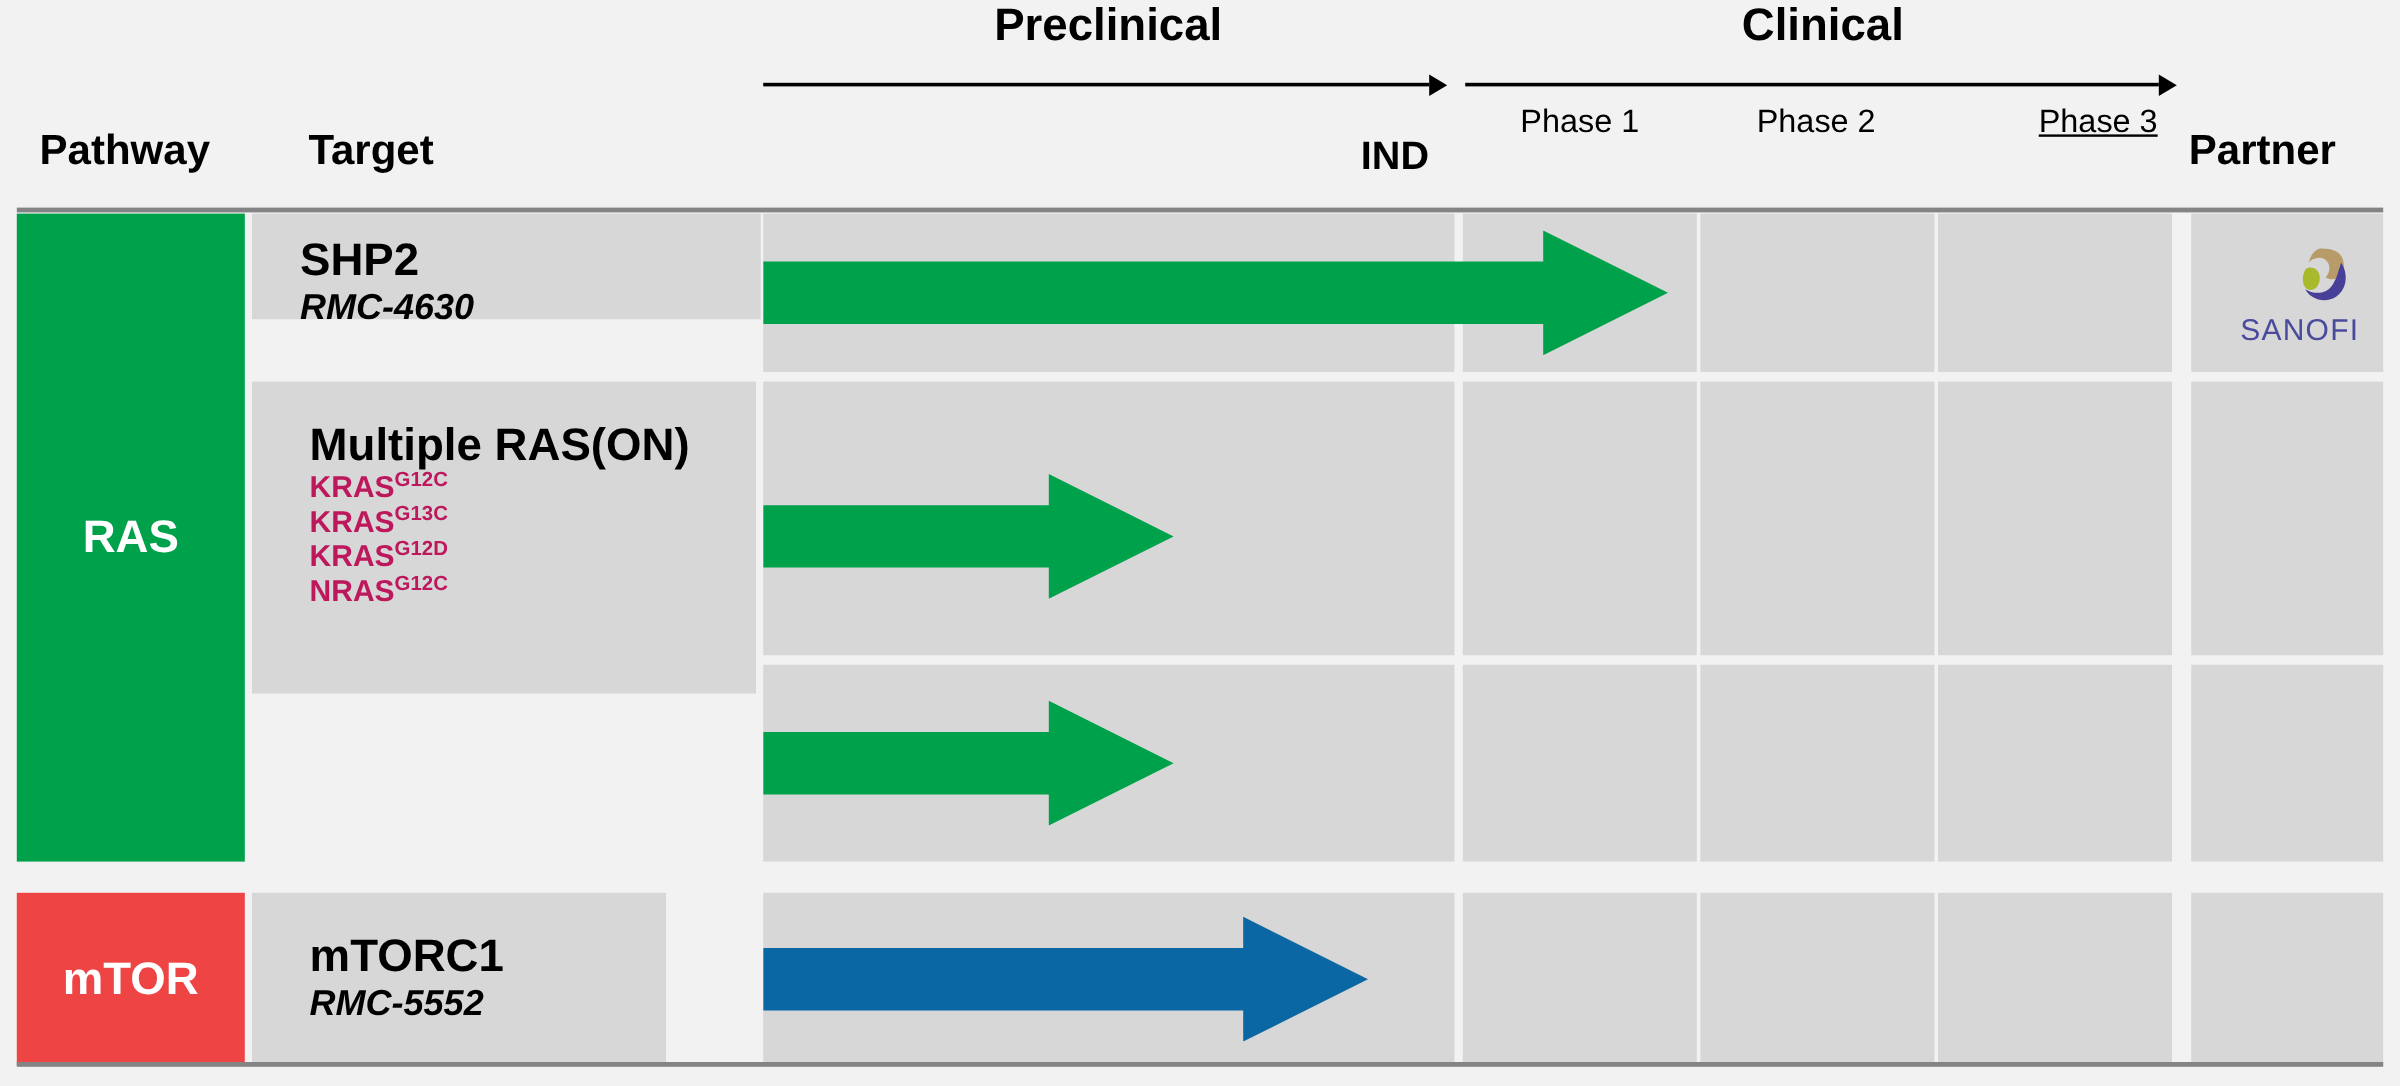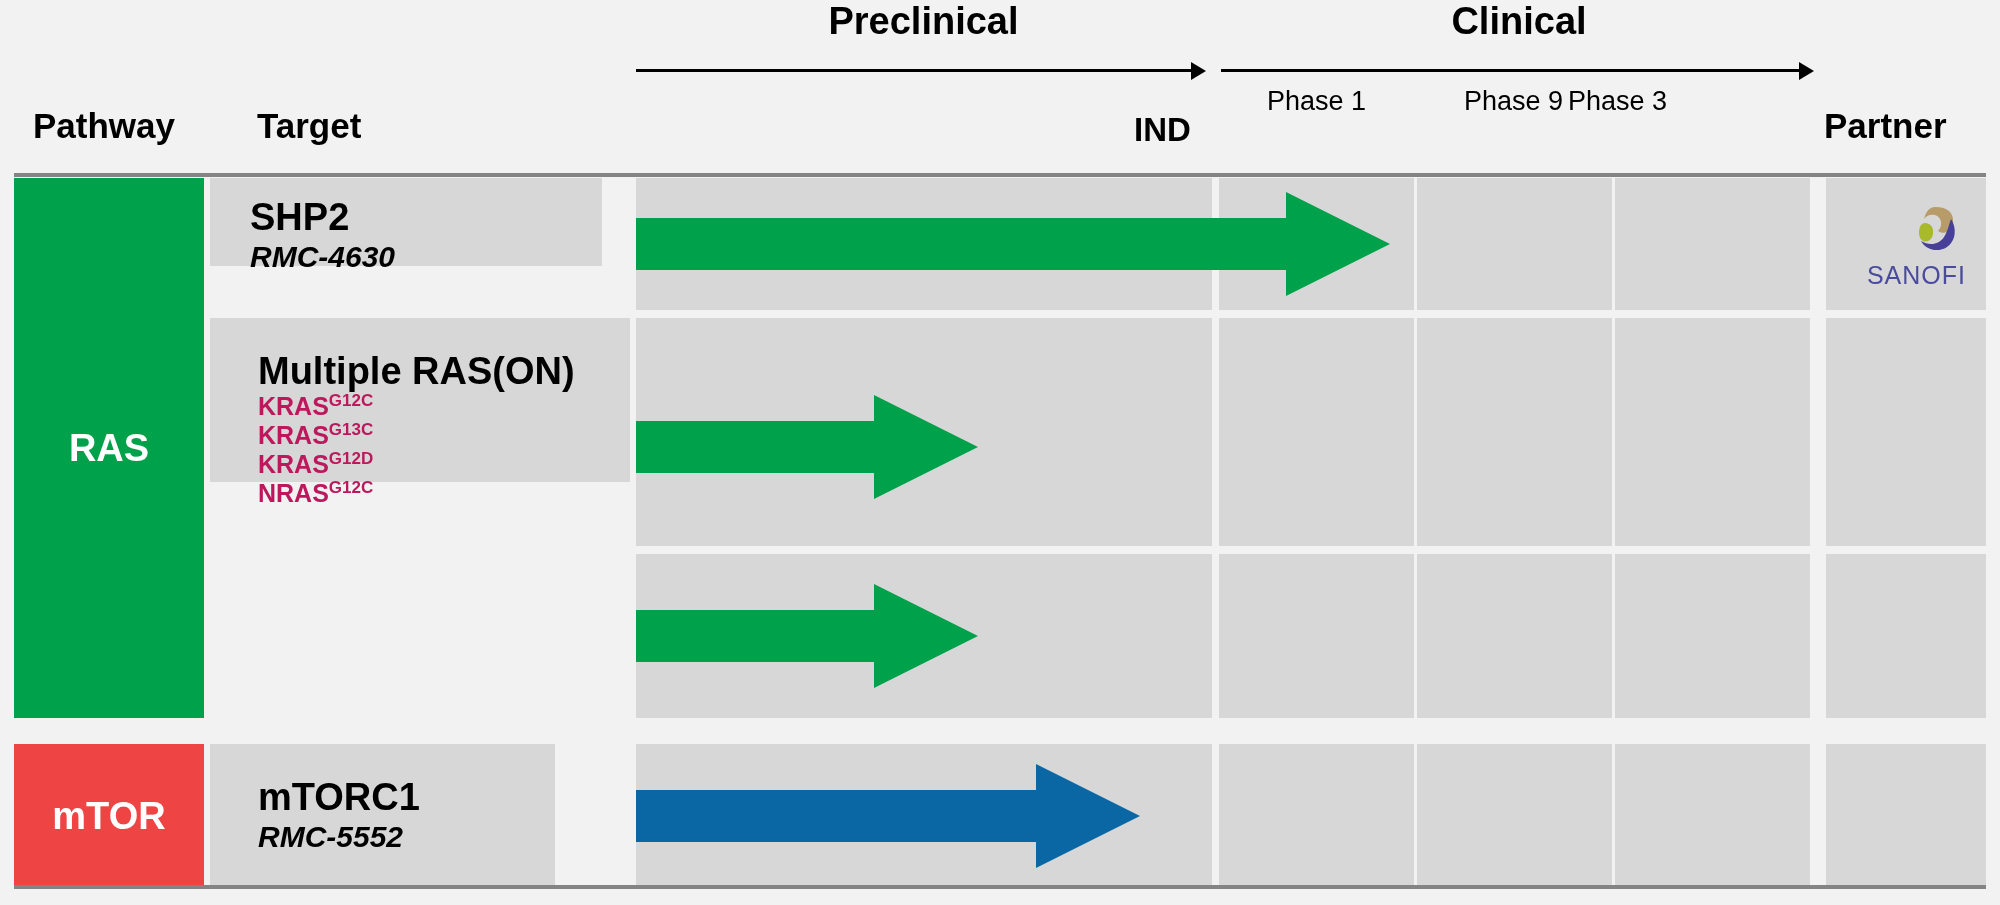--- a/index.html
+++ b/index.html
@@ -156,34 +156,34 @@
 
   <div class="stage-arrow-line" style="left:636px; top:69px; width:555px;"></div>
   <div class="stage-arrow-head" style="left:1191px; top:62px;"></div>
 
   <div class="stage-arrow-line" style="left:1221px; top:69px; width:578px;"></div>
   <div class="stage-arrow-head" style="left:1799px; top:62px;"></div>
 
   <div class="ind-label" style="left:1134px; top:111px;">IND</div>
 
   <div class="phase-label" style="left:1219px; top:86px; width:195px;">Phase 1</div>
-  <div class="phase-label" style="left:1416px; top:86px; width:195px;">Phase 9</div>
-  <div class="phase-label" style="left:1520px; top:86px; width:195px;">Phase 3</div>
+  <div class="phase-label" style="left:1416px; top:86px; width:195px;">Phase 2</div>
+  <div class="phase-label" style="left:1651px; top:86px; width:195px;text-decoration:underline;">Phase 3</div>
 
   <div class="col-heading" style="left:33px; top:106px;">Pathway</div>
   <div class="col-heading" style="left:257px; top:106px;">Target</div>
   <div class="col-heading" style="left:1824px; top:106px;">Partner</div>
 
   <div class="hrule" style="top:173px;"></div>
 
   <div class="pathway-block pathway-ras" style="left:14px; top:178px; width:190px; height:540px;">
     <span>RAS</span>
   </div>
 
-  <div class="target-cell" style="left:210px; top:178px; width:392px; height:88px; padding-top:20px;padding-left:40px;">
+  <div class="target-cell" style="left:210px; top:178px; width:424px; height:88px; padding-top:20px;padding-left:40px;">
     <div class="target-name">SHP2</div>
     <div class="target-code">RMC-4630</div>
   </div>
 
   <div class="cell" style="left:636px; top:178px; width:576px; height:132px;"></div>
   <div class="cell" style="left:1219px; top:178px; width:195px; height:132px;"></div>
   <div class="cell" style="left:1417px; top:178px; width:195px; height:132px;"></div>
   <div class="cell" style="left:1615px; top:178px; width:195px; height:132px;"></div>
   <div class="cell" style="left:1826px; top:178px; width:160px; height:132px;"></div>
 
@@ -195,21 +195,21 @@
 
   <div class="partner-logo" style="left:1846px; top:192px; width:120px; height:104px;">
     <svg width="62" height="62" viewBox="0 0 62 62" xmlns="http://www.w3.org/2000/svg">
       <path d="M31 8 C44 8 50 14 49 24 C48 33 40 36 34 32 C39 27 38 18 31 16 C26 15 22 17 20 20 C22 12 26 8 31 8 Z" fill="#b79b68"></path>
       <path d="M21 24 C27 24 30 29 29 35 C28 41 23 44 19 42 C15 40 14 33 16 28 C17 25 19 24 21 24 Z" fill="#a9b92c"></path>
       <path d="M47 20 C53 29 52 42 43 48 C34 54 22 51 17 42 C25 47 35 46 40 38 C44 32 45 25 47 20 Z" fill="#473f98"></path>
     </svg>
     <div class="sanofi-word">SANOFI</div>
   </div>
 
-  <div class="target-cell" style="left:210px; top:318px; width:420px; height:164px; padding-top:34px;">
+  <div class="target-cell" style="left:210px; top:318px; width:420px; height:260px; padding-top:34px;">
     <div class="target-name">Multiple RAS(ON)</div>
     <div class="variant">
       <span>KRAS</span><sup>G12C</sup>
     </div>
     <div class="variant">
       <span>KRAS</span><sup>G13C</sup>
     </div>
     <div class="variant">
       <span>KRAS</span><sup>G12D</sup>
     </div>

